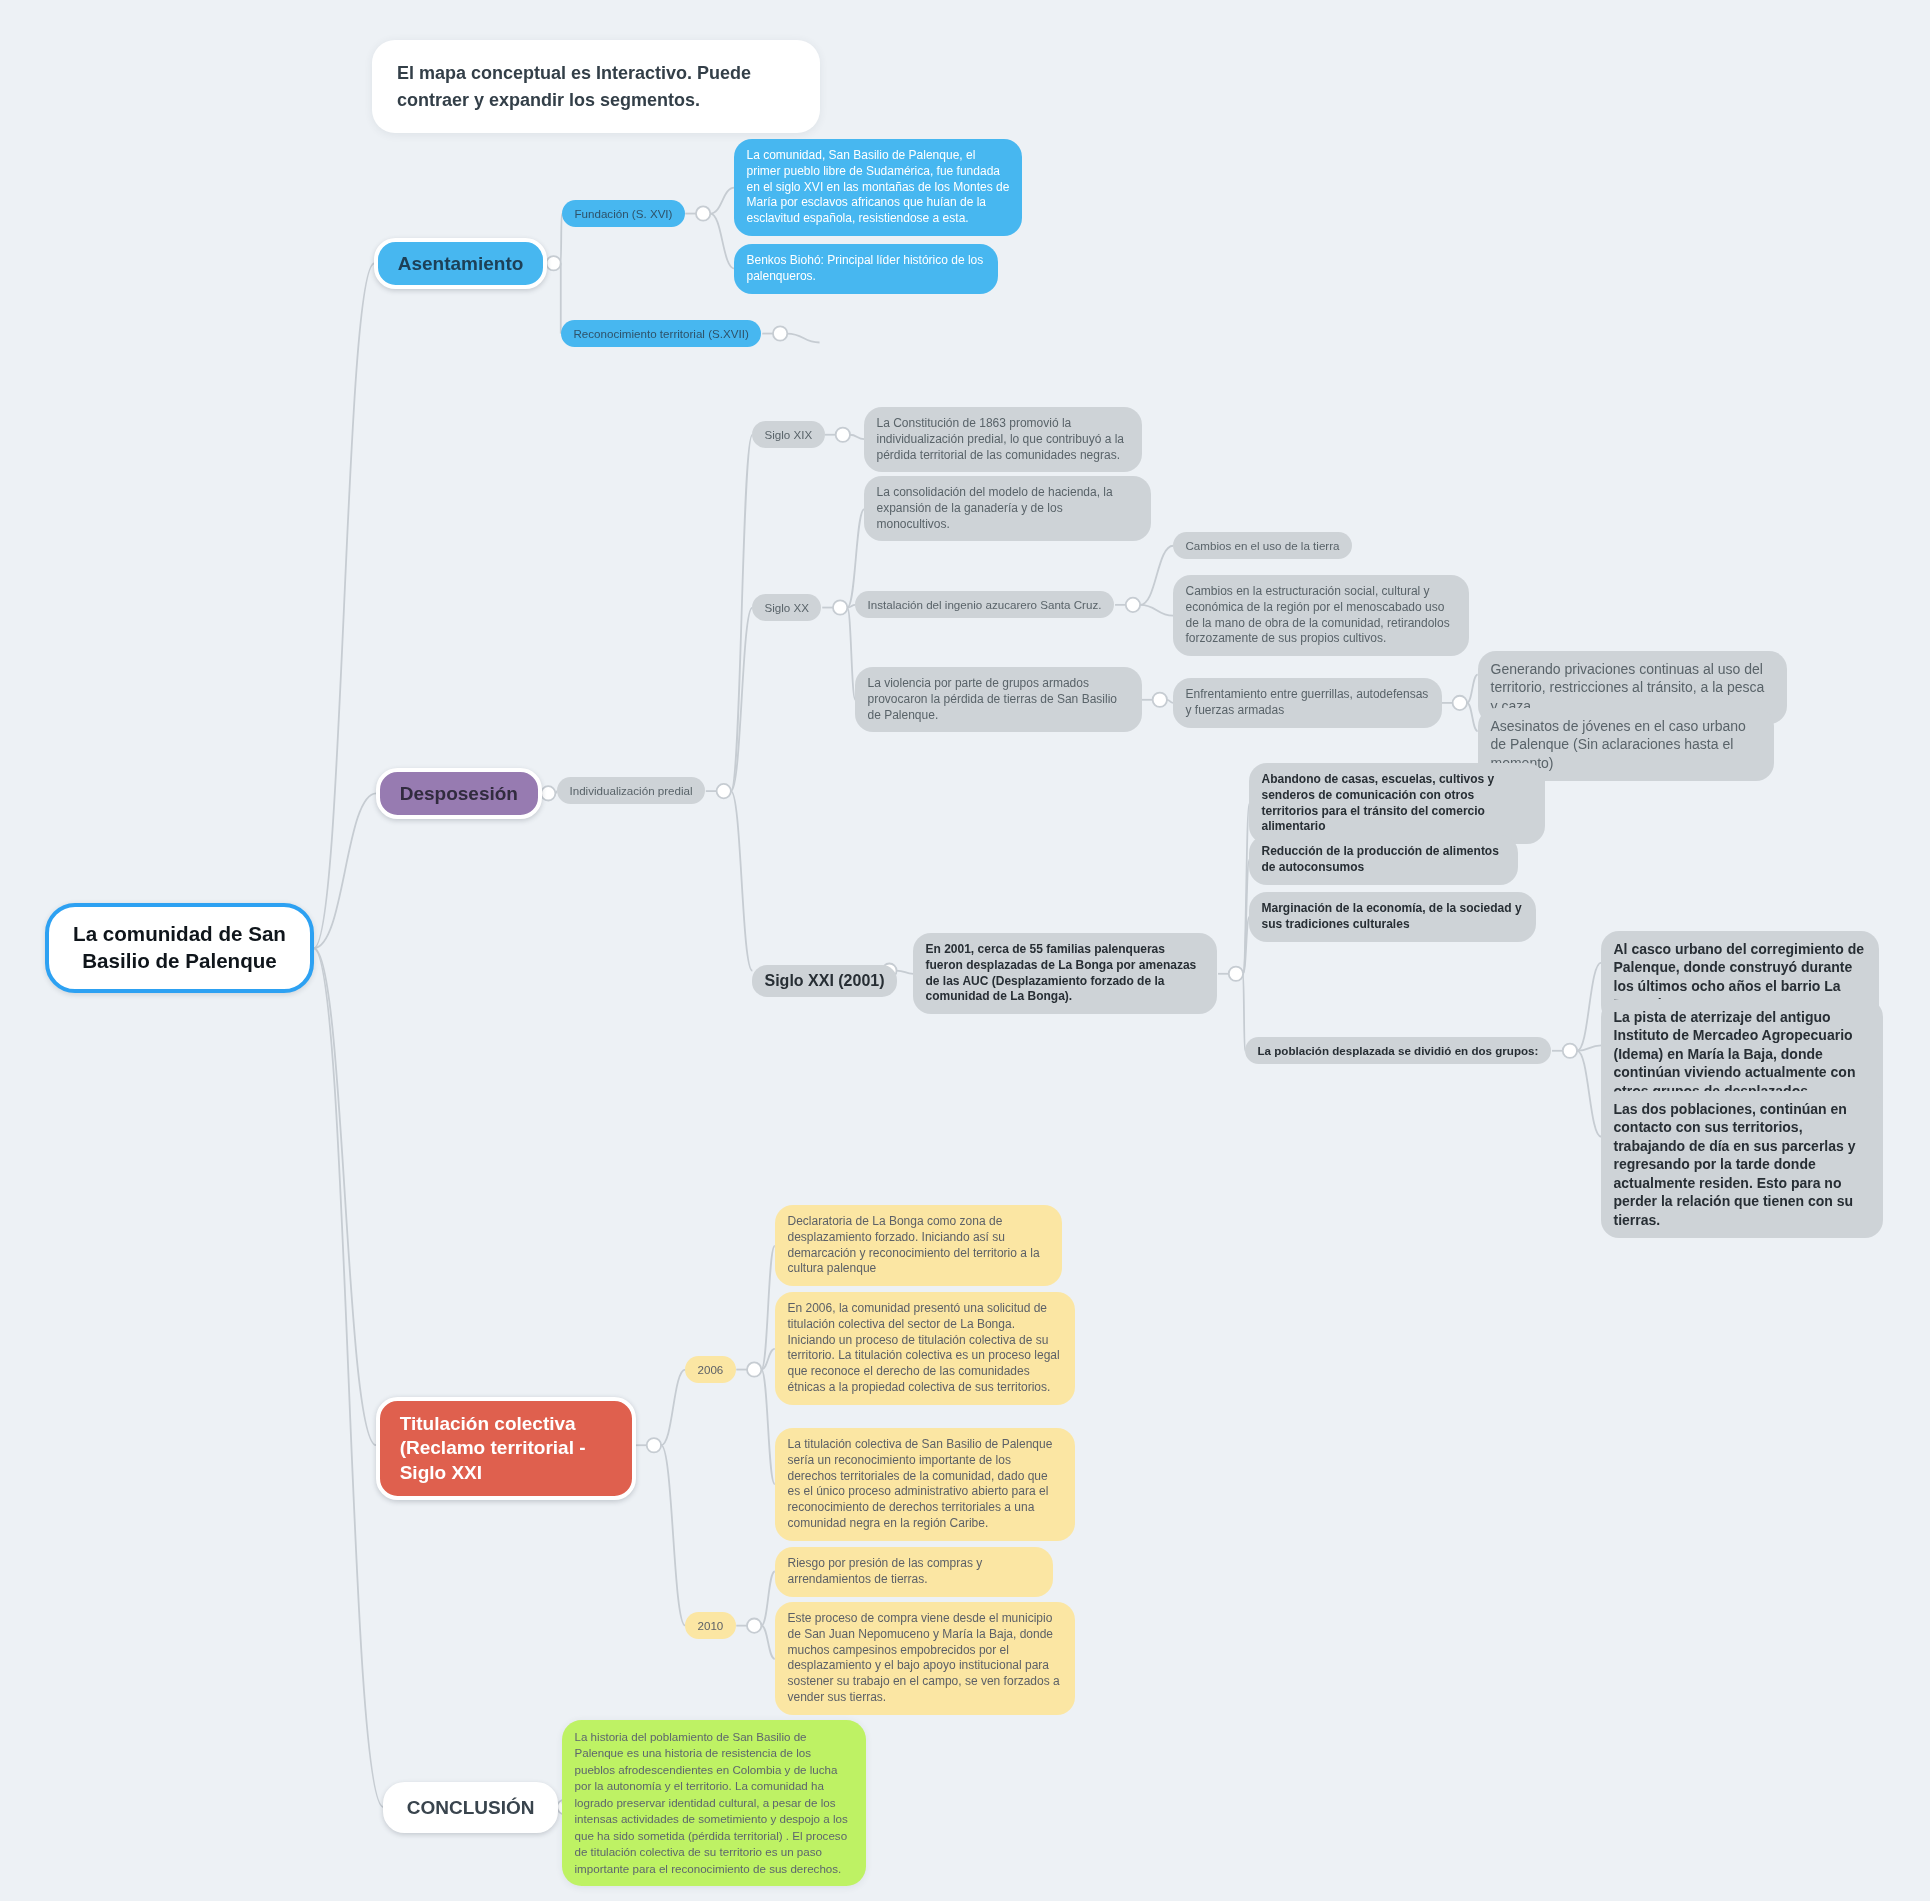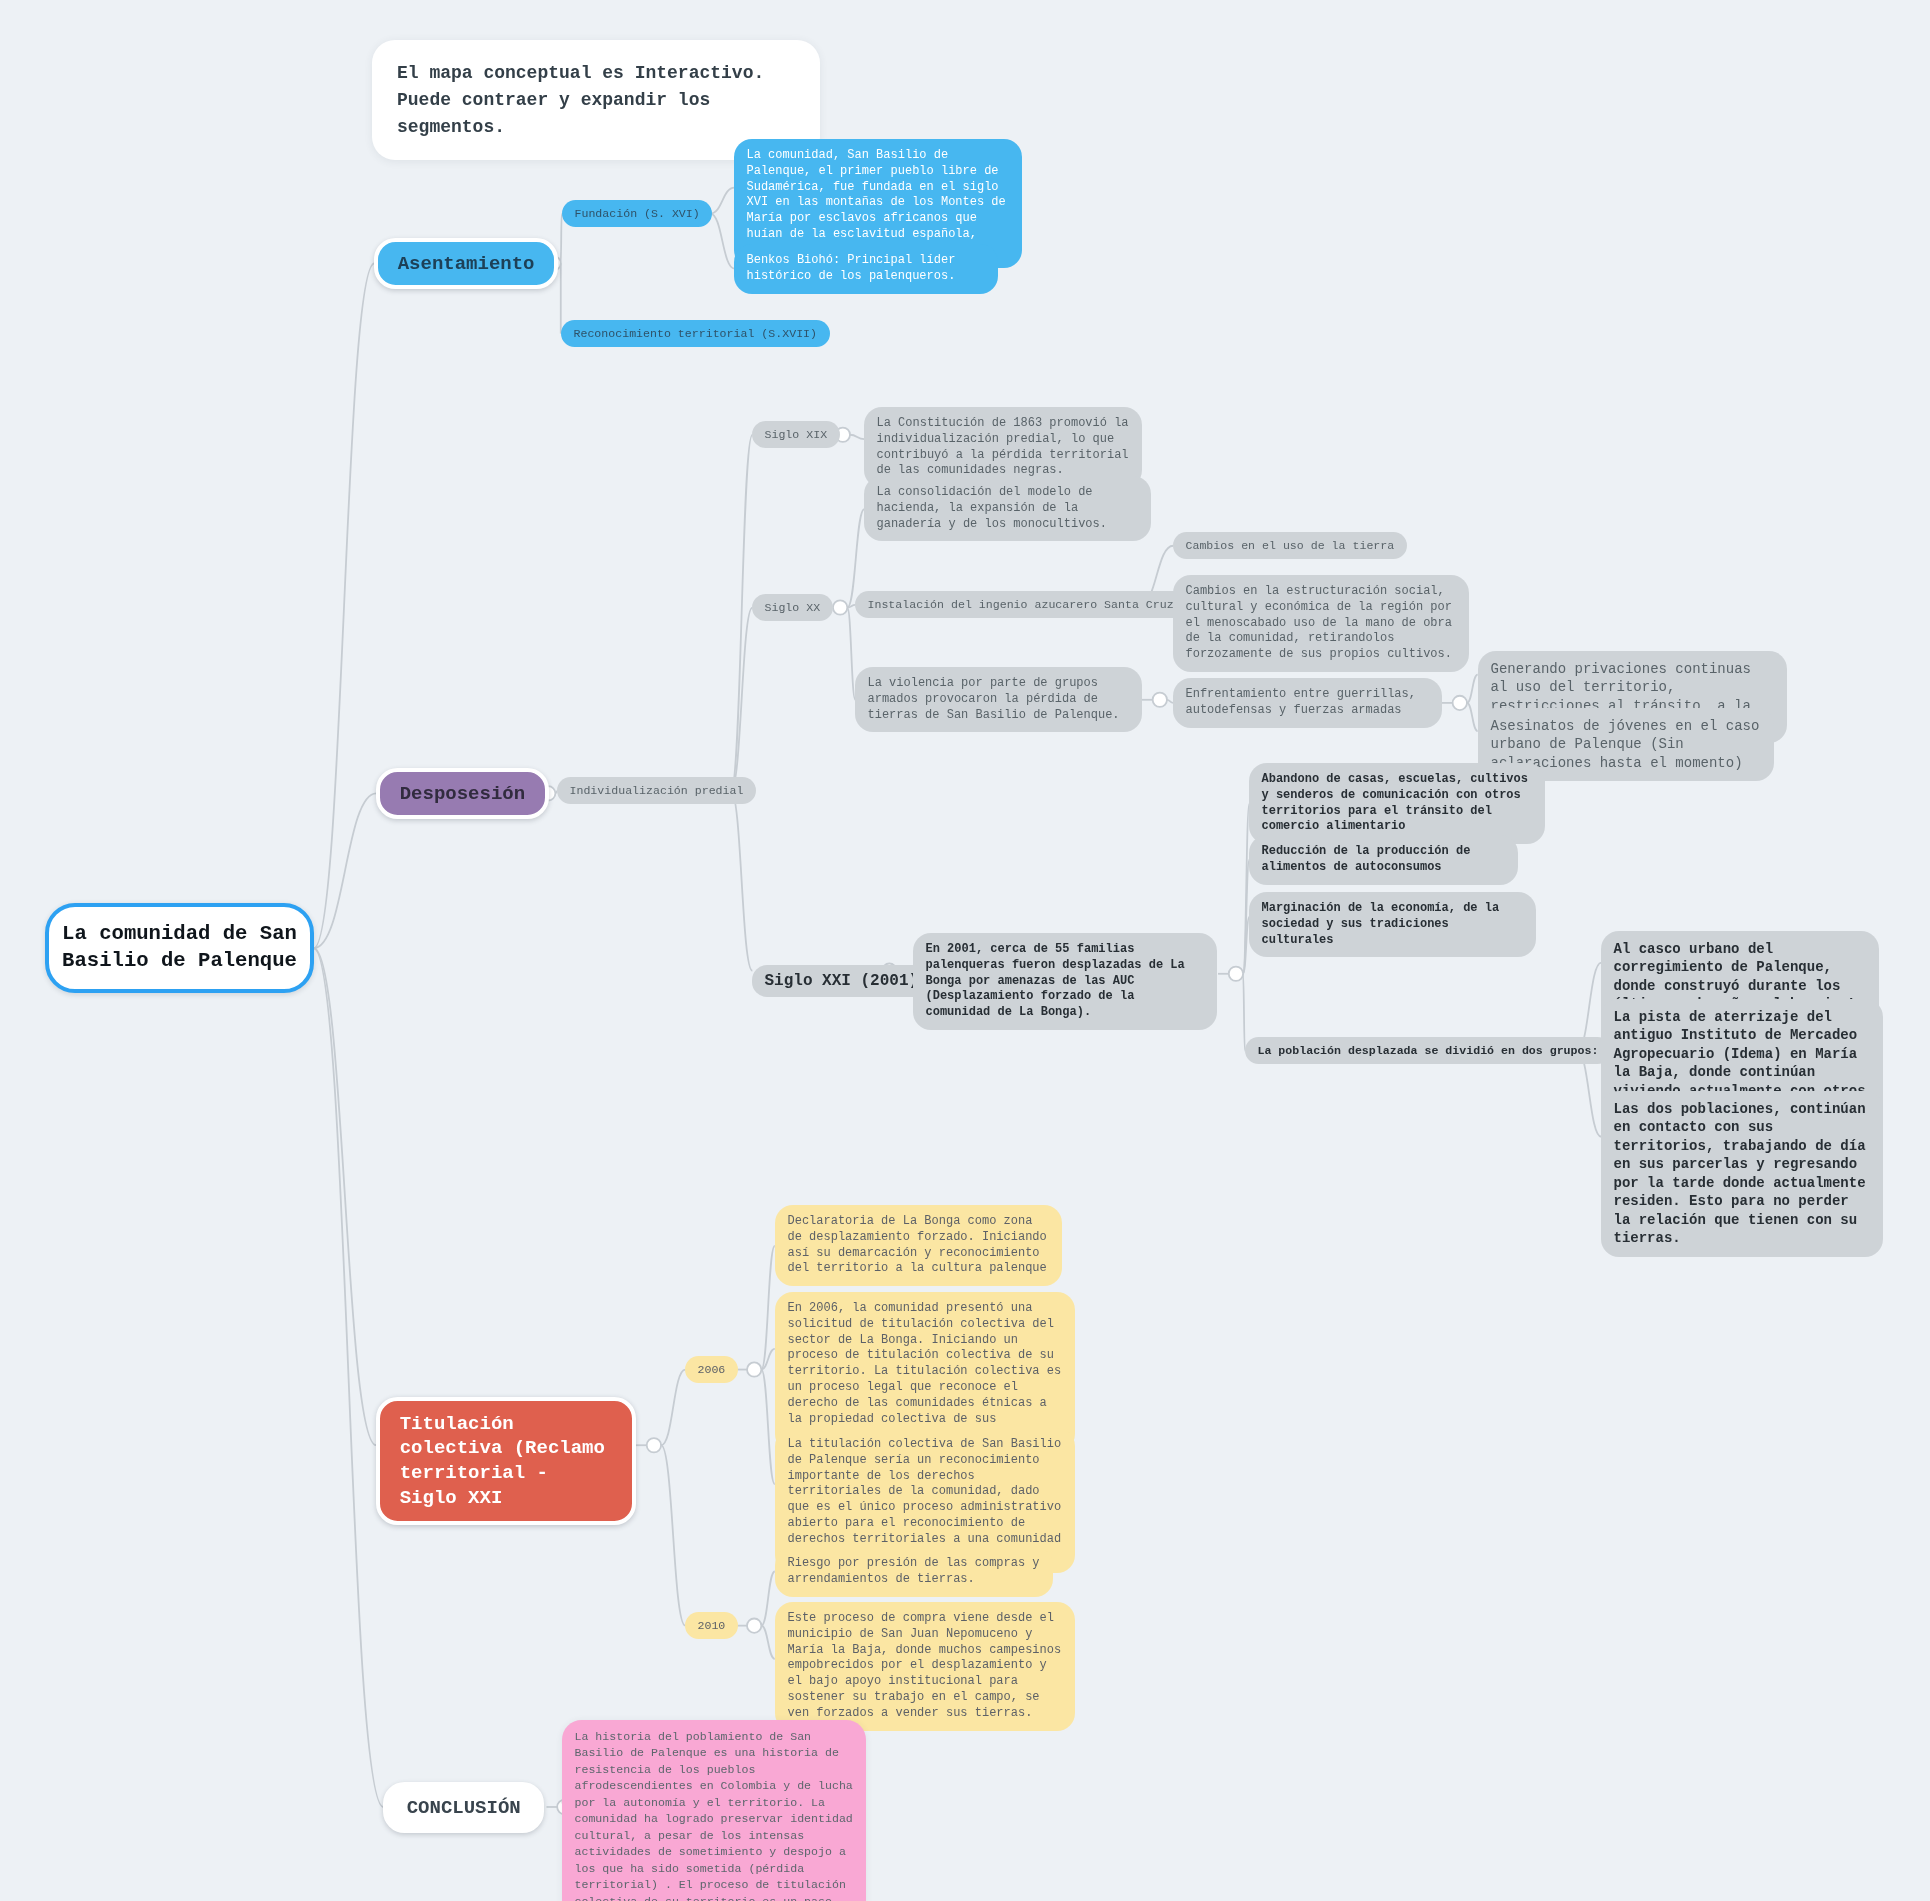--- a/index.html
+++ b/index.html
@@ -1,17 +1,17 @@
 <!DOCTYPE html>
 <html style="font-size:14.3px"><head>
 <meta charset="utf-8">
 <style>
   html,body{margin:0;padding:0;background:#edf1f5;}
   #canvas{position:relative;width:1905px;height:1901px;background:#edf1f5;overflow:hidden;
-          font-family:Liberation Mono, monospace;}
+          font-family:Liberation Sans, sans-serif;}
   #connectors{position:absolute;left:0;top:0;z-index:0;}
   .node{position:absolute;box-sizing:border-box;z-index:1;}
   .pill{white-space:nowrap;font-size:11.6px;padding:7.2px 12.5px;border-radius:15px;color:#596369;}
   .box{font-size:12px;line-height:1.32;padding:9px 12.5px;border-radius:18px;color:#596369;}
   .gray{background:#ced3d7;}
   .blue-bg{background:#47b7f0;color:#ffffff;}
   .blue-pill{background:#47b7f0;color:#2e5269;}
   .yellow{background:#fbe6a3;color:#5d6167;}
   .bold{font-weight:bold;color:#272e34;}
   .small{font-size:14px;}
@@ -19,21 +19,21 @@
           border:4.5px solid #fff;box-shadow:0 1.8px 5.4px rgba(50,60,75,.22);white-space:nowrap;}
   #n-asentamiento{background:#47b7f0;color:#1d4057;}
   #n-desposesion{background:#977bb1;color:#312b3e;}
   #n-titulacion{background:#df604e;color:#ffffff;white-space:normal;width:260px;line-height:1.3;}
   #n-conclusion{background:#ffffff;color:#39444d;}
   #n-root{background:#ffffff;border:4.5px solid #2da1f2;border-radius:30px;font-size:20.6px;
           font-weight:bold;color:#0f151b;text-align:center;width:269px;padding:14.3px 10.7px;
           line-height:1.3;box-shadow:0 1.8px 5.4px rgba(50,60,75,.15);}
   #n-note{background:#ffffff;border-radius:23px;width:448px;padding:19.7px 25px;font-size:18px;
           font-weight:bold;line-height:1.5;color:#333f48;box-shadow:0 1.8px 9px rgba(50,60,75,.08);}
-  .white-card{background:#f9a8d4;border-radius:19.7px;box-shadow:0 1.8px 7.2px rgba(50,60,75,.08);}
+  .white-card{background:#bef264;border-radius:19.7px;box-shadow:0 1.8px 7.2px rgba(50,60,75,.08);}
 </style>
 </head>
 <body>
 
 <div id="canvas">
   <svg id="connectors" width="1931" height="1901" viewBox="0 0 2156 2123">
       <path d="M 350 1059 C 384 1059, 384 294, 418 294" fill="none" stroke="#c6ccd2" stroke-width="2"></path>
       <path d="M 350 1059 C 385 1059, 385 886, 420 886" fill="none" stroke="#c6ccd2" stroke-width="2"></path>
       <path d="M 350 1059 C 385 1059, 385 1614, 420 1614" fill="none" stroke="#c6ccd2" stroke-width="2"></path>
       <path d="M 350 1059 C 389 1059, 389 2018, 428 2018" fill="none" stroke="#c6ccd2" stroke-width="2"></path>

